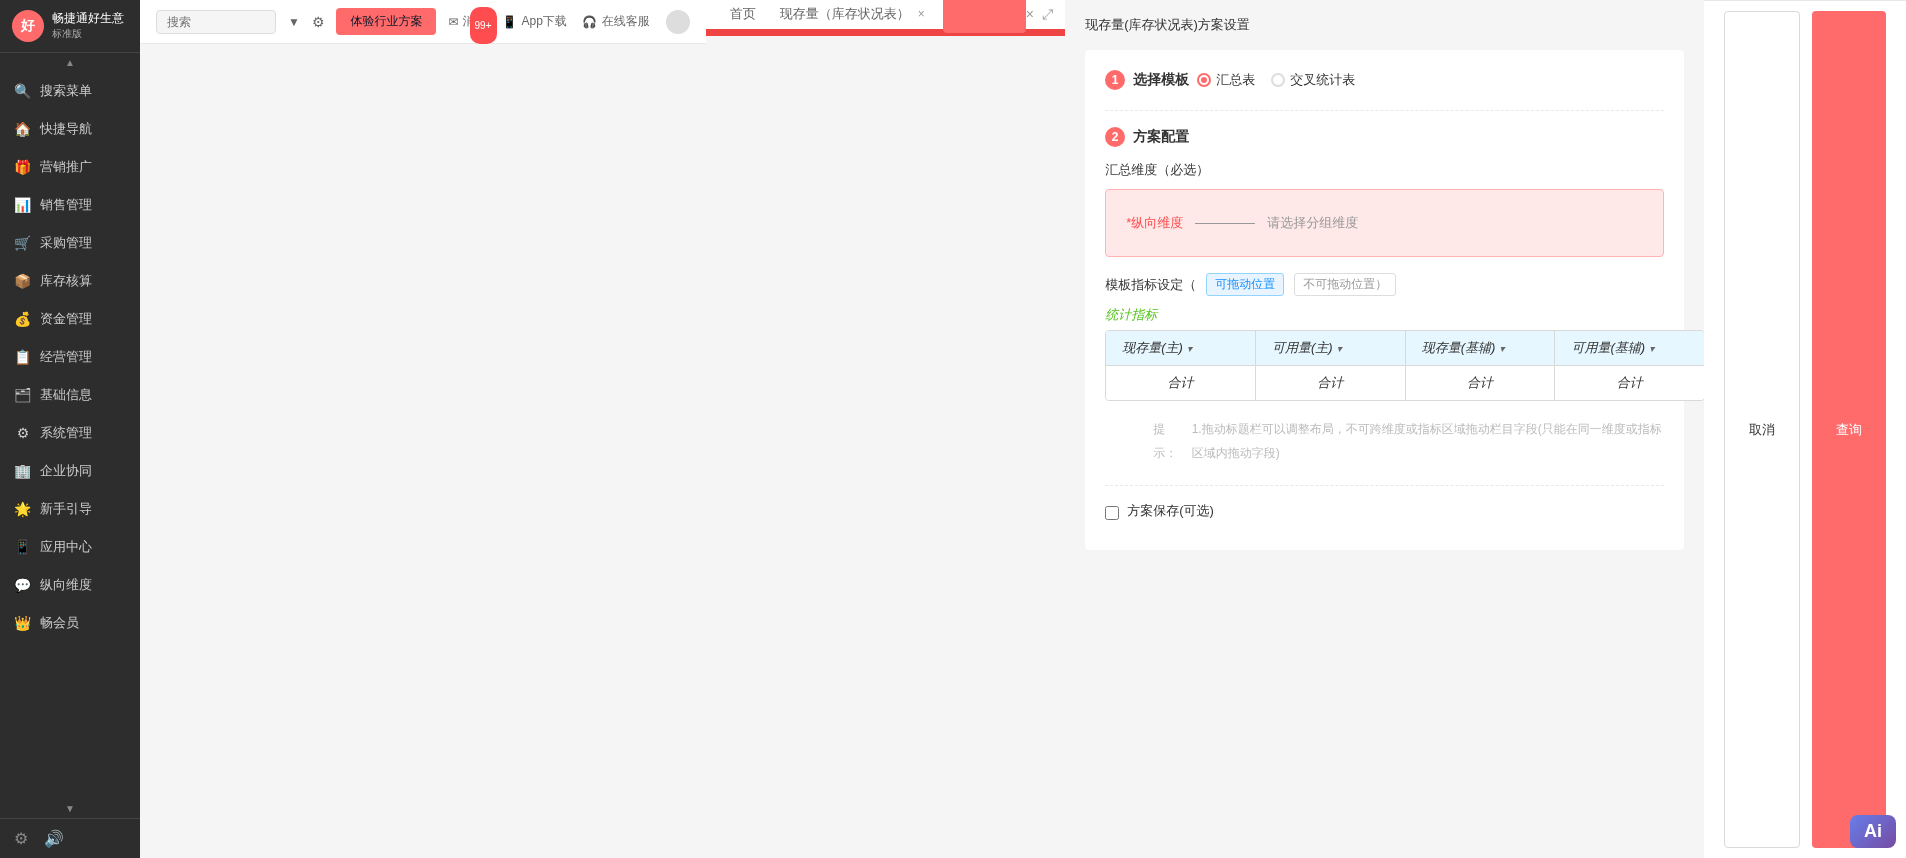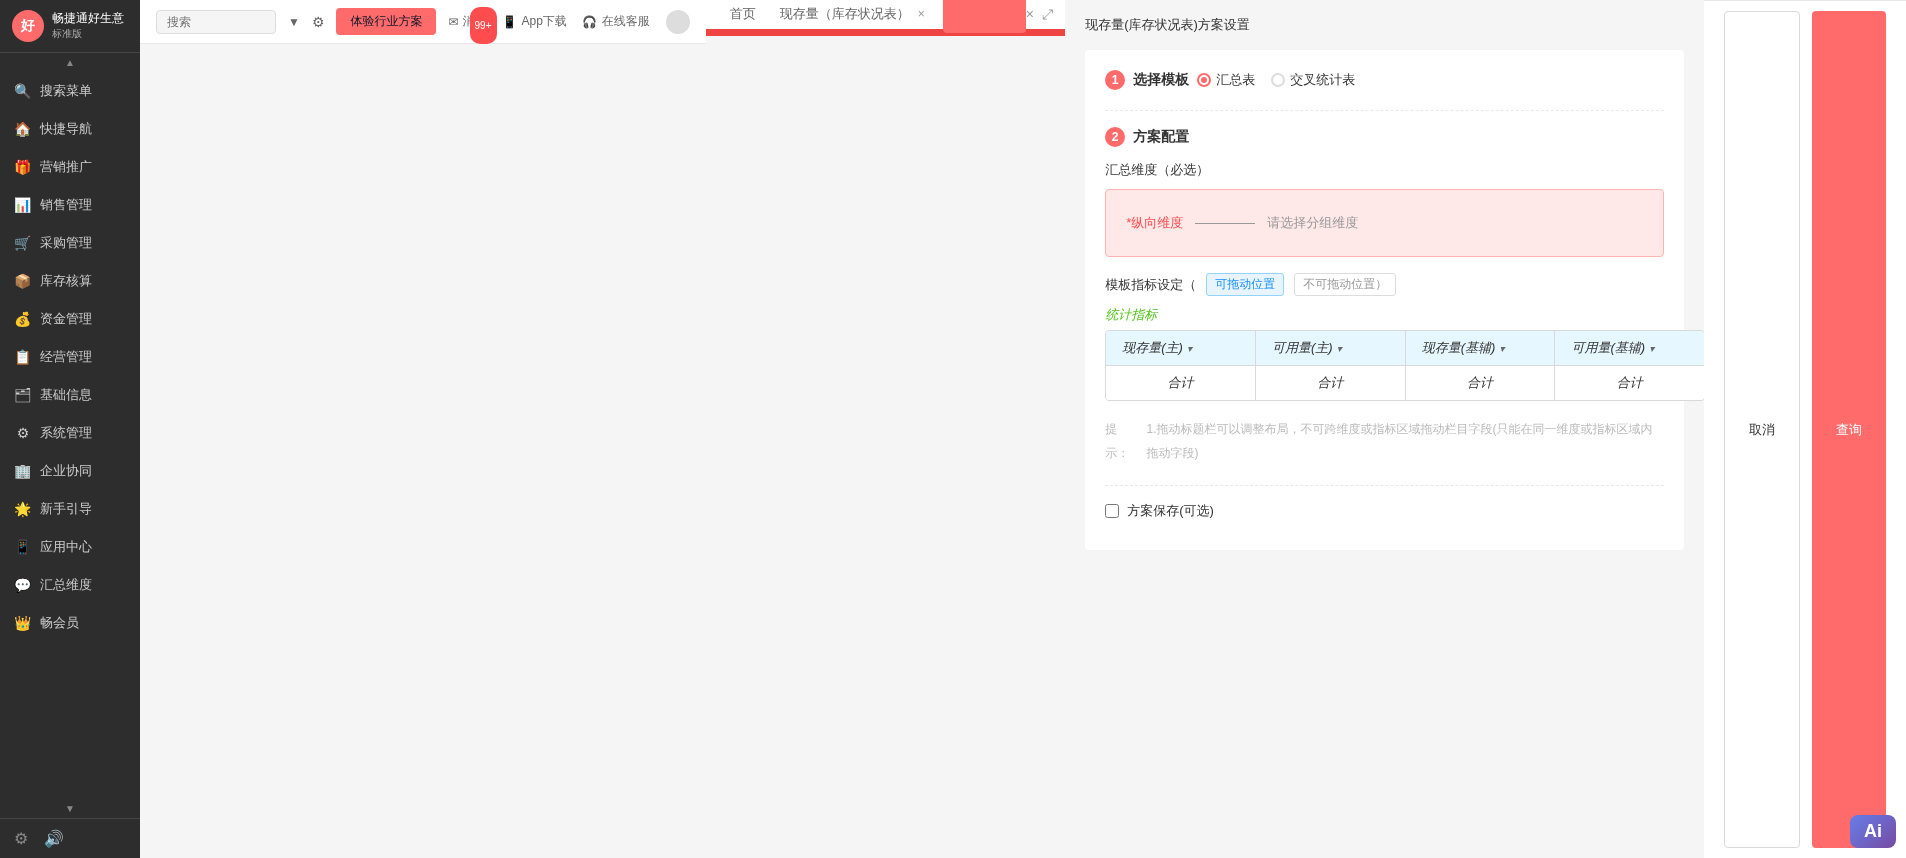--- a/index.html
+++ b/index.html
@@ -172,24 +172,24 @@
     .stats-body-cell {
       flex: 1; padding: 8px 16px; font-size: 13px; color: #333; text-align: center;
       border-right: 1px solid #d9d9d9; border-top: 1px solid #d9d9d9;
       min-width: 140px;
     }
     .stats-body-cell:last-child { border-right: none; }
     .chevron-down { font-size: 10px; color: #666; }
 
     
     .tips-section { margin: 16px 0; font-size: 12px; color: #bbb; line-height: 2; }
-    .tips-section .tip { display: flex; gap: 8px; }
-
-    
-    .save-section { display: flex; align-items: center; gap: 8px; font-size: 13px; color: #333; margin: 10px 0; }
+    .tips-section .tip { display: flex; gap: 8px; margin-left: 48px; }
+
+    
+    .save-section { display: flex; align-items: flex-end; gap: 8px; font-size: 13px; color: #333; margin: 10px 0; }
     .save-checkbox { width: 14px; height: 14px; border: 1px solid #d9d9d9; border-radius: 2px; cursor: pointer; }
 
     
     .footer {
       background: #fff; border-top: 1px solid #e8e8e8;
       padding: 10px 20px; display: flex; justify-content: flex-end; gap: 12px;
       flex-shrink: 0;
     }
     .btn-cancel {
       padding: 6px 24px; border: 1px solid #d9d9d9; border-radius: 4px;
@@ -271,21 +271,21 @@
     <div class="sidebar-item">
       <span class="sidebar-item-icon">🌟</span>
       <span>新手引导</span>
     </div>
     <div class="sidebar-item">
       <span class="sidebar-item-icon">📱</span>
       <span>应用中心</span>
     </div>
     <div class="sidebar-item">
       <span class="sidebar-item-icon">💬</span>
-      <span>汇总维度</span>
+      <span>纵向维度</span>
     </div>
     <div class="sidebar-item">
       <span class="sidebar-item-icon">👑</span>
       <span>畅会员</span>
     </div>
   </div>
 
   <div class="sidebar-scroll-down">▼</div>
 
   <div class="sidebar-bottom">

